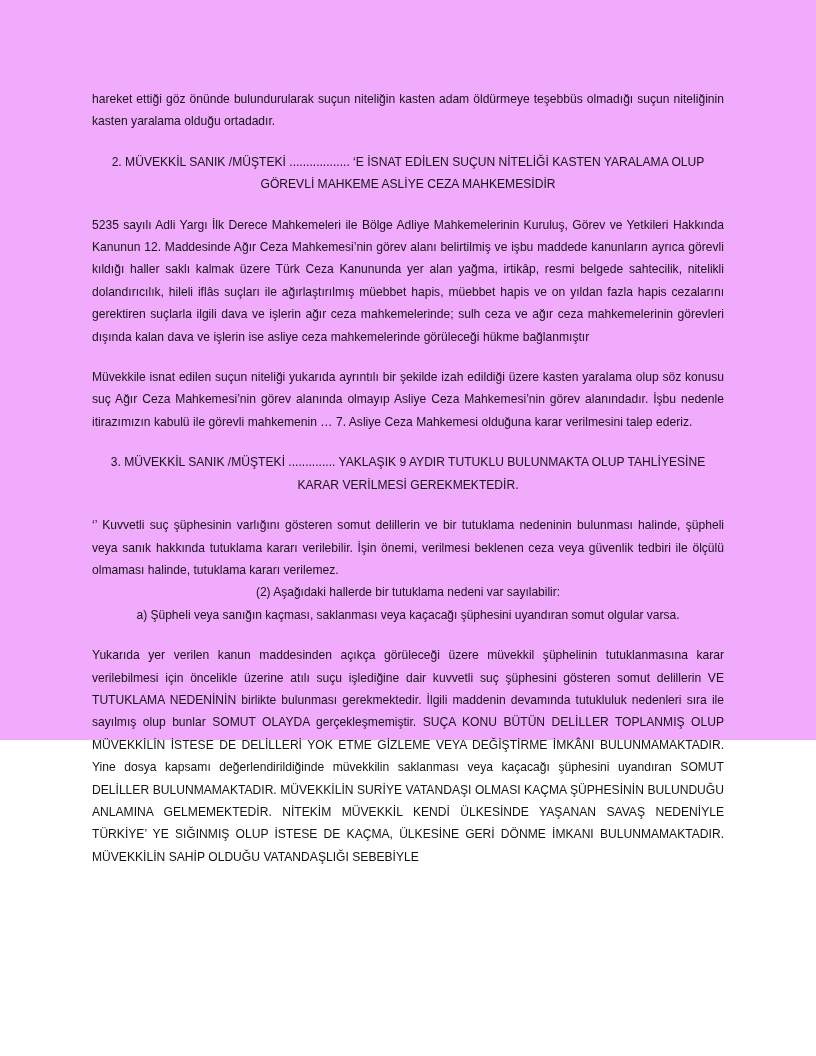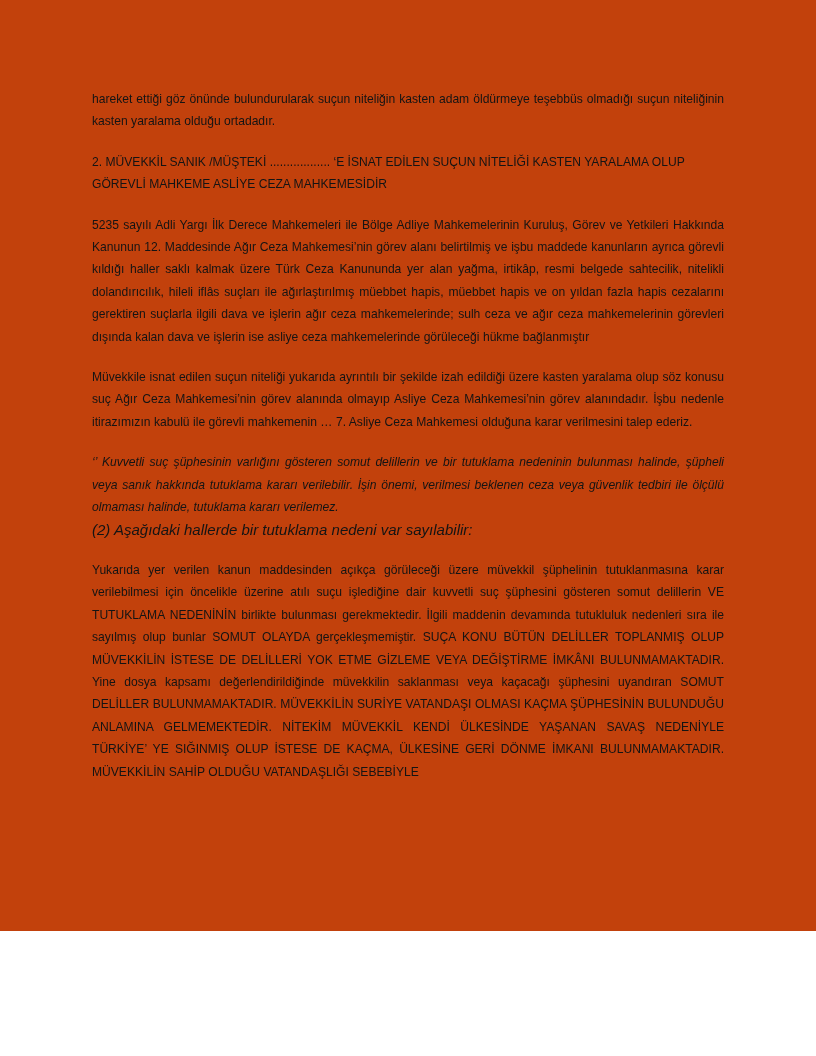--- a/index.html
+++ b/index.html
@@ -12,22 +12,22 @@
     width: 816px;
     height: 1056px;
     overflow: hidden;
     font-family: "Liberation Sans", sans-serif;
     color: #111111;
     -webkit-font-smoothing: antialiased;
   }
   .page {
     position: relative;
     width: 816px;
-    height: 931px;
-    background: #c2410c;
+    height: 740px;
+    background: #f0abfc;
     box-sizing: border-box;
   }
   .text-column {
     position: absolute;
     left: 92px;
     top: 88px;
     width: 632px;
   }
   p.para {
     margin: 0 0 18px 0;
@@ -39,41 +39,40 @@
     word-spacing: 0.1px;
   }
   p.para:last-child {
     margin-bottom: 0;
   }
   
   p.heading {
     margin: 0 0 18px 0;
     font-size: 12.1px;
     line-height: 22.4px;
-    text-align: left;
+    text-align: center;
     color: #141414;
   }
   
   .statute {
     margin: 0 0 18px 0;
-    font-style: italic;
   }
   .statute .flow {
     margin: 0;
     font-size: 12.1px;
     line-height: 22.4px;
     text-align: justify;
     text-justify: inter-word;
     color: #141414;
   }
   .statute .line {
     margin: 0;
-    font-size: 15px;
+    font-size: 12px;
     line-height: 22.4px;
-    text-align: left;
+    text-align: center;
     white-space: nowrap;
     color: #141414;
   }
   .tight {
     margin-bottom: 0;
   }
 </style>
 </head>
 <body>
 
@@ -82,23 +81,25 @@
 
     <p class="para">hareket ettiği göz önünde bulundurularak suçun niteliğin kasten adam öldürmeye teşebbüs olmadığı suçun niteliğinin kasten yaralama olduğu ortadadır.</p>
 
     <p class="heading">2. MÜVEKKİL SANIK /MÜŞTEKİ .................. ‘E İSNAT EDİLEN SUÇUN NİTELİĞİ KASTEN YARALAMA OLUP GÖREVLİ MAHKEME ASLİYE CEZA MAHKEMESİDİR</p>
 
     <p class="para">5235 sayılı Adli Yargı İlk Derece Mahkemeleri ile Bölge Adliye Mahkemelerinin Kuruluş, Görev ve Yetkileri Hakkında Kanunun 12. Maddesinde Ağır Ceza Mahkemesi’nin görev alanı belirtilmiş ve işbu maddede kanunların ayrıca görevli kıldığı haller saklı kalmak üzere Türk Ceza Kanununda yer alan yağma, irtikâp, resmi belgede sahtecilik, nitelikli dolandırıcılık, hileli iflâs suçları ile ağırlaştırılmış müebbet hapis, müebbet hapis ve on yıldan fazla hapis cezalarını gerektiren suçlarla ilgili dava ve işlerin ağır ceza mahkemelerinde; sulh ceza ve ağır ceza mahkemelerinin görevleri dışında kalan dava ve işlerin ise asliye ceza mahkemelerinde görüleceği hükme bağlanmıştır</p>
 
 
     <p class="para">Müvekkile isnat edilen suçun niteliği yukarıda ayrıntılı bir şekilde izah edildiği üzere kasten yaralama olup söz konusu suç Ağır Ceza Mahkemesi’nin görev alanında olmayıp Asliye Ceza Mahkemesi’nin görev alanındadır. İşbu nedenle itirazımızın kabulü ile görevli mahkemenin … 7. Asliye Ceza Mahkemesi olduğuna karar verilmesini talep ederiz.</p>
 
+    <p class="heading">3. MÜVEKKİL SANIK /MÜŞTEKİ .............. YAKLAŞIK 9 AYDIR TUTUKLU BULUNMAKTA OLUP TAHLİYESİNE KARAR VERİLMESİ GEREKMEKTEDİR.</p>
 
 
     <div class="statute">
       <p class="flow">‘’ Kuvvetli suç şüphesinin varlığını gösteren somut delillerin ve bir tutuklama nedeninin bulunması halinde, şüpheli veya sanık hakkında tutuklama kararı verilebilir. İşin önemi, verilmesi beklenen ceza veya güvenlik tedbiri ile ölçülü olmaması halinde, tutuklama kararı verilemez.</p>
       <p class="line">(2) Aşağıdaki hallerde bir tutuklama nedeni var sayılabilir:</p>
+      <p class="line">a) Şüpheli veya sanığın kaçması, saklanması veya kaçacağı şüphesini uyandıran somut olgular varsa.</p>
     </div>
 
     <p class="para">Yukarıda yer verilen kanun maddesinden açıkça görüleceği üzere müvekkil şüphelinin tutuklanmasına karar verilebilmesi için öncelikle üzerine atılı suçu işlediğine dair kuvvetli suç şüphesini gösteren somut delillerin VE TUTUKLAMA NEDENİNİN birlikte bulunması gerekmektedir. İlgili maddenin devamında tutukluluk nedenleri sıra ile sayılmış olup bunlar SOMUT OLAYDA gerçekleşmemiştir. SUÇA KONU BÜTÜN DELİLLER TOPLANMIŞ OLUP MÜVEKKİLİN İSTESE DE DELİLLERİ YOK ETME GİZLEME VEYA DEĞİŞTİRME İMKÂNI BULUNMAMAKTADIR. Yine dosya kapsamı değerlendirildiğinde müvekkilin saklanması veya kaçacağı şüphesini uyandıran SOMUT DELİLLER BULUNMAMAKTADIR. MÜVEKKİLİN SURİYE VATANDAŞI OLMASI KAÇMA ŞÜPHESİNİN BULUNDUĞU ANLAMINA GELMEMEKTEDİR. NİTEKİM MÜVEKKİL KENDİ ÜLKESİNDE YAŞANAN SAVAŞ NEDENİYLE TÜRKİYE’ YE SIĞINMIŞ OLUP İSTESE DE KAÇMA, ÜLKESİNE GERİ DÖNME İMKANI BULUNMAMAKTADIR. MÜVEKKİLİN SAHİP OLDUĞU VATANDAŞLIĞI SEBEBİYLE</p>
 
   </div>
 </div>
 
 </body></html>

